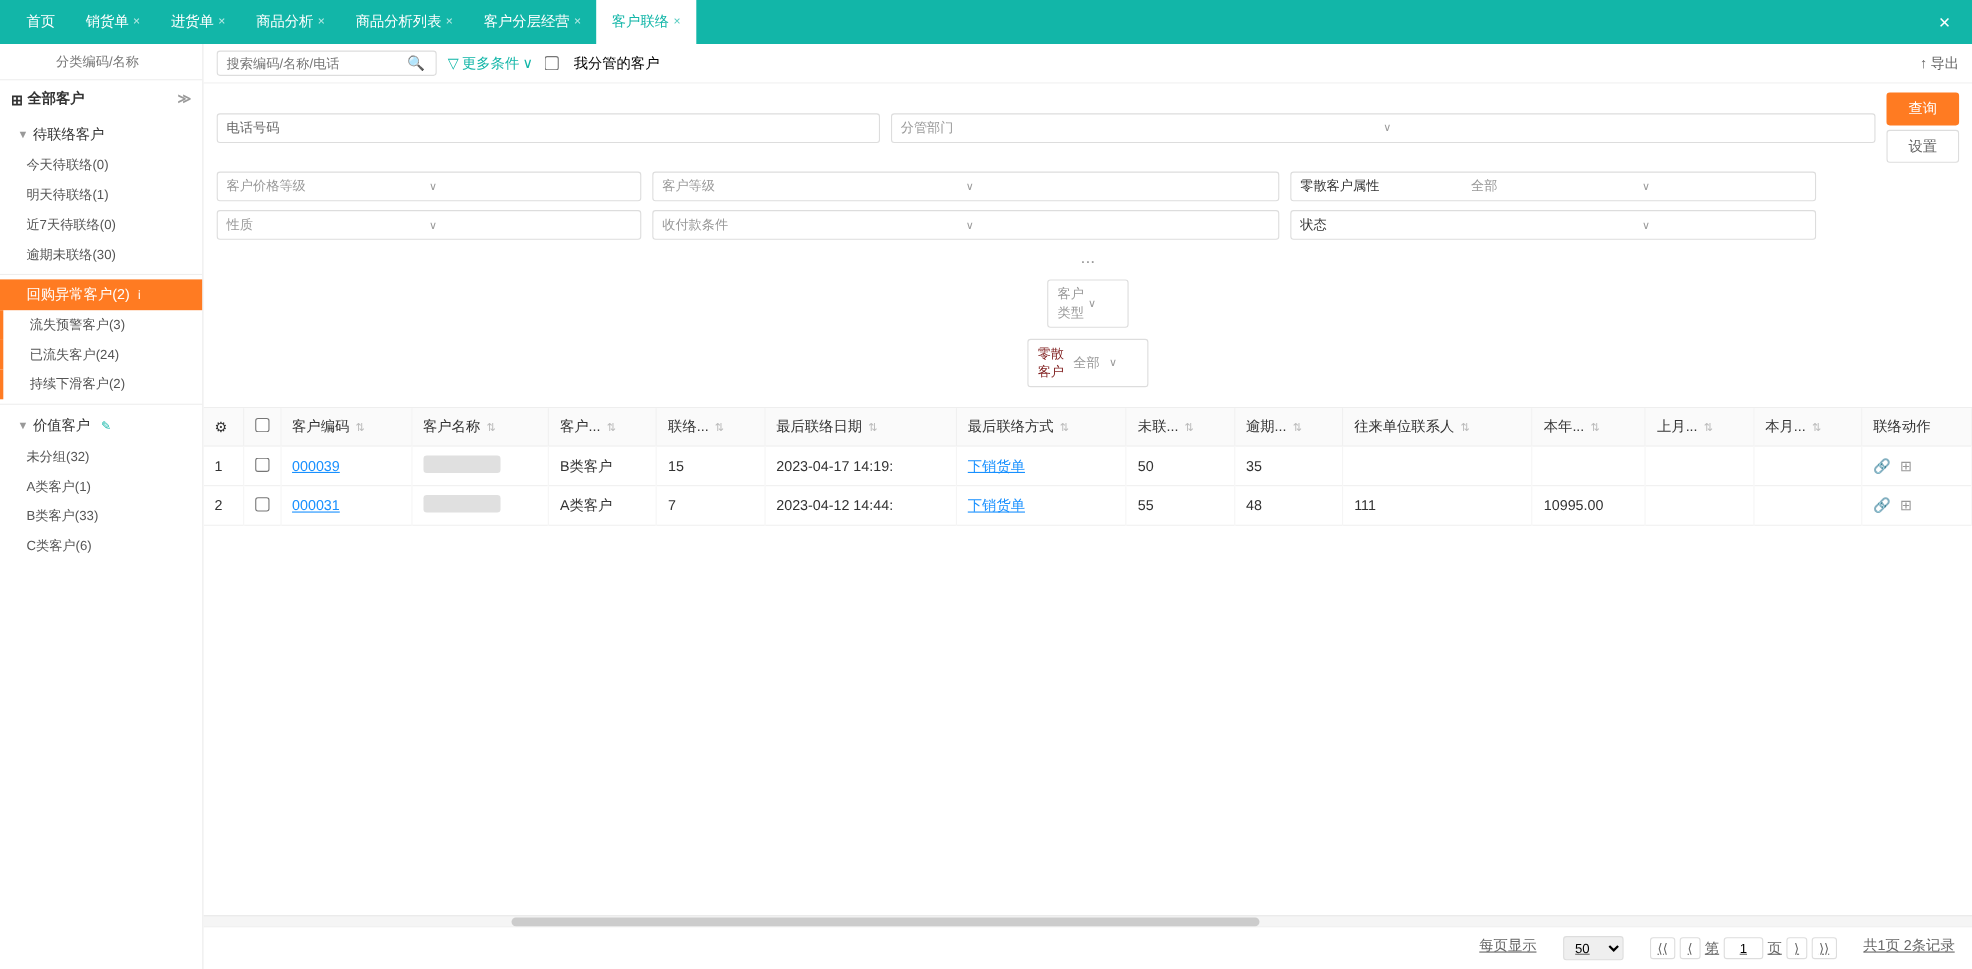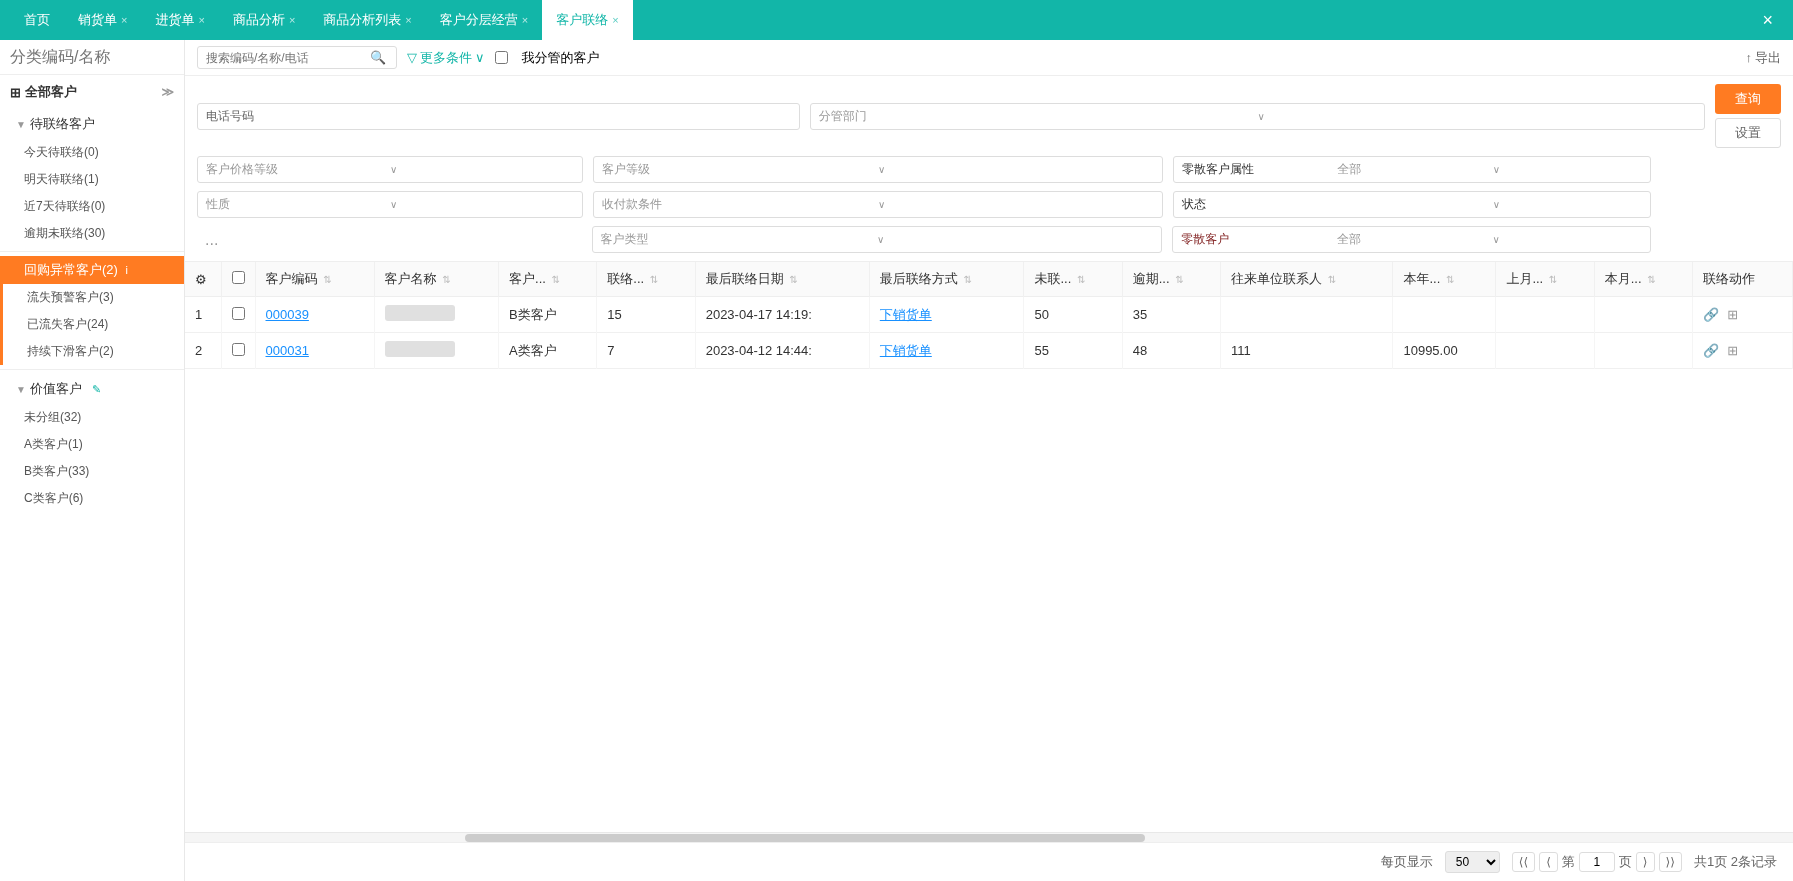--- a/index.html
+++ b/index.html
@@ -25,22 +25,23 @@
     
     .sidebar {
       width: 185px; background: #fff; border-right: 1px solid #e8e8e8;
       display: flex; flex-direction: column; overflow: hidden; flex-shrink: 0;
     }
     .sidebar-search {
       display: flex; align-items: center; padding: 8px 10px; border-bottom: 1px solid #eee;
       gap: 4px;
     }
     .sidebar-search input {
-      border: none; outline: none; flex: 1; font-size: 16px; color: #0f766e;
+      border: none; outline: none; flex: 1; font-size: 12px; color: #0f766e;
       background: transparent;
+      margin-left: 41px;
     }
     .sidebar-search-icon { color: #999; font-size: 14px; cursor: pointer; }
     .sidebar-section {
       display: flex; align-items: center; padding: 8px 10px; cursor: pointer;
       color: #333; font-weight: bold; gap: 4px;
     }
     .sidebar-collapse { color: #999; margin-left: auto; cursor: pointer; font-size: 12px; }
     .sidebar-group { padding: 0; }
     .sidebar-group-header {
       display: flex; align-items: center; padding: 6px 10px 6px 16px;
@@ -87,21 +88,21 @@
       font-size: 12px; white-space: nowrap;
     }
 
     
     .adv-filter {
       background: #fff; border-bottom: 1px solid #eee; padding: 8px 12px;
     }
     .adv-filter-row {
       display: flex; align-items: center; gap: 10px; margin-bottom: 8px;
     }
-    .adv-filter-row:last-child { margin-bottom: 0; }
+    .adv-filter-row:last-child { margin-bottom: 0; flex-direction: column; }
     .filter-field {
       display: flex; align-items: center; flex: 1; min-width: 0;
       border: 1px solid #ddd; border-radius: 3px; padding: 4px 8px;
       background: #fff; position: relative;
     }
     .filter-field label { color: #666; white-space: nowrap; font-size: 12px; margin-right: 6px; }
     .filter-field input {
       border: none; outline: none; flex: 1; font-size: 12px; min-width: 0;
     }
     .filter-field-select {
@@ -140,23 +141,23 @@
     tbody td {
       padding: 8px 10px; color: #333; white-space: nowrap;
       border-right: 1px solid #f5f5f5;
     }
     .link-text { color: #1890ff; text-decoration: underline; cursor: pointer; }
     .action-icons { display: flex; gap: 8px; color: #999; font-size: 14px; }
     .action-icon { cursor: pointer; }
 
     
     .pagination-bar {
-      display: flex; align-items: center; justify-content: flex-end;
+      display: flex; justify-content: flex-end;
       padding: 8px 16px; background: #fff; border-top: 1px solid #eee;
-      gap: 12px; font-size: 12px; color: #666;
+      gap: 24px; font-size: 12px; color: #666; text-decoration: underline;
     }
     .page-size-select {
       border: 1px solid #ddd; border-radius: 3px; padding: 2px 6px;
       font-size: 12px;
     }
     .page-nav {
       display: flex; align-items: center; gap: 4px;
     }
     .page-btn {
       border: 1px solid #ddd; background: #fff; padding: 2px 6px;

